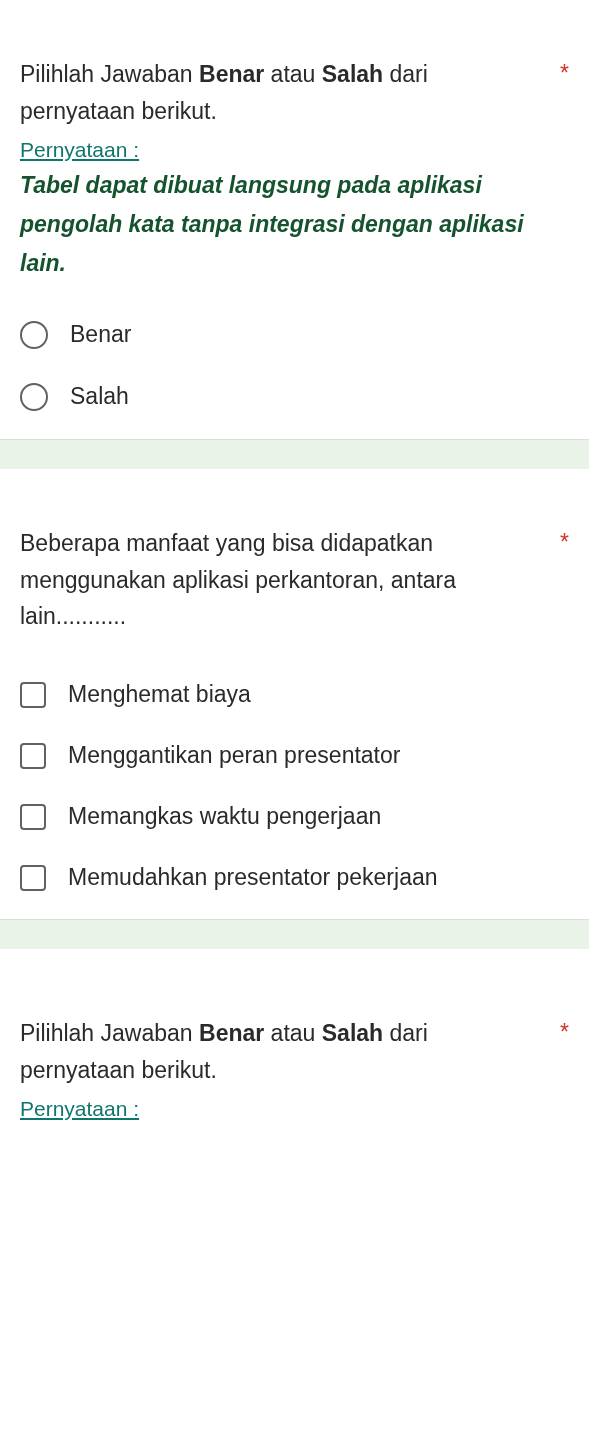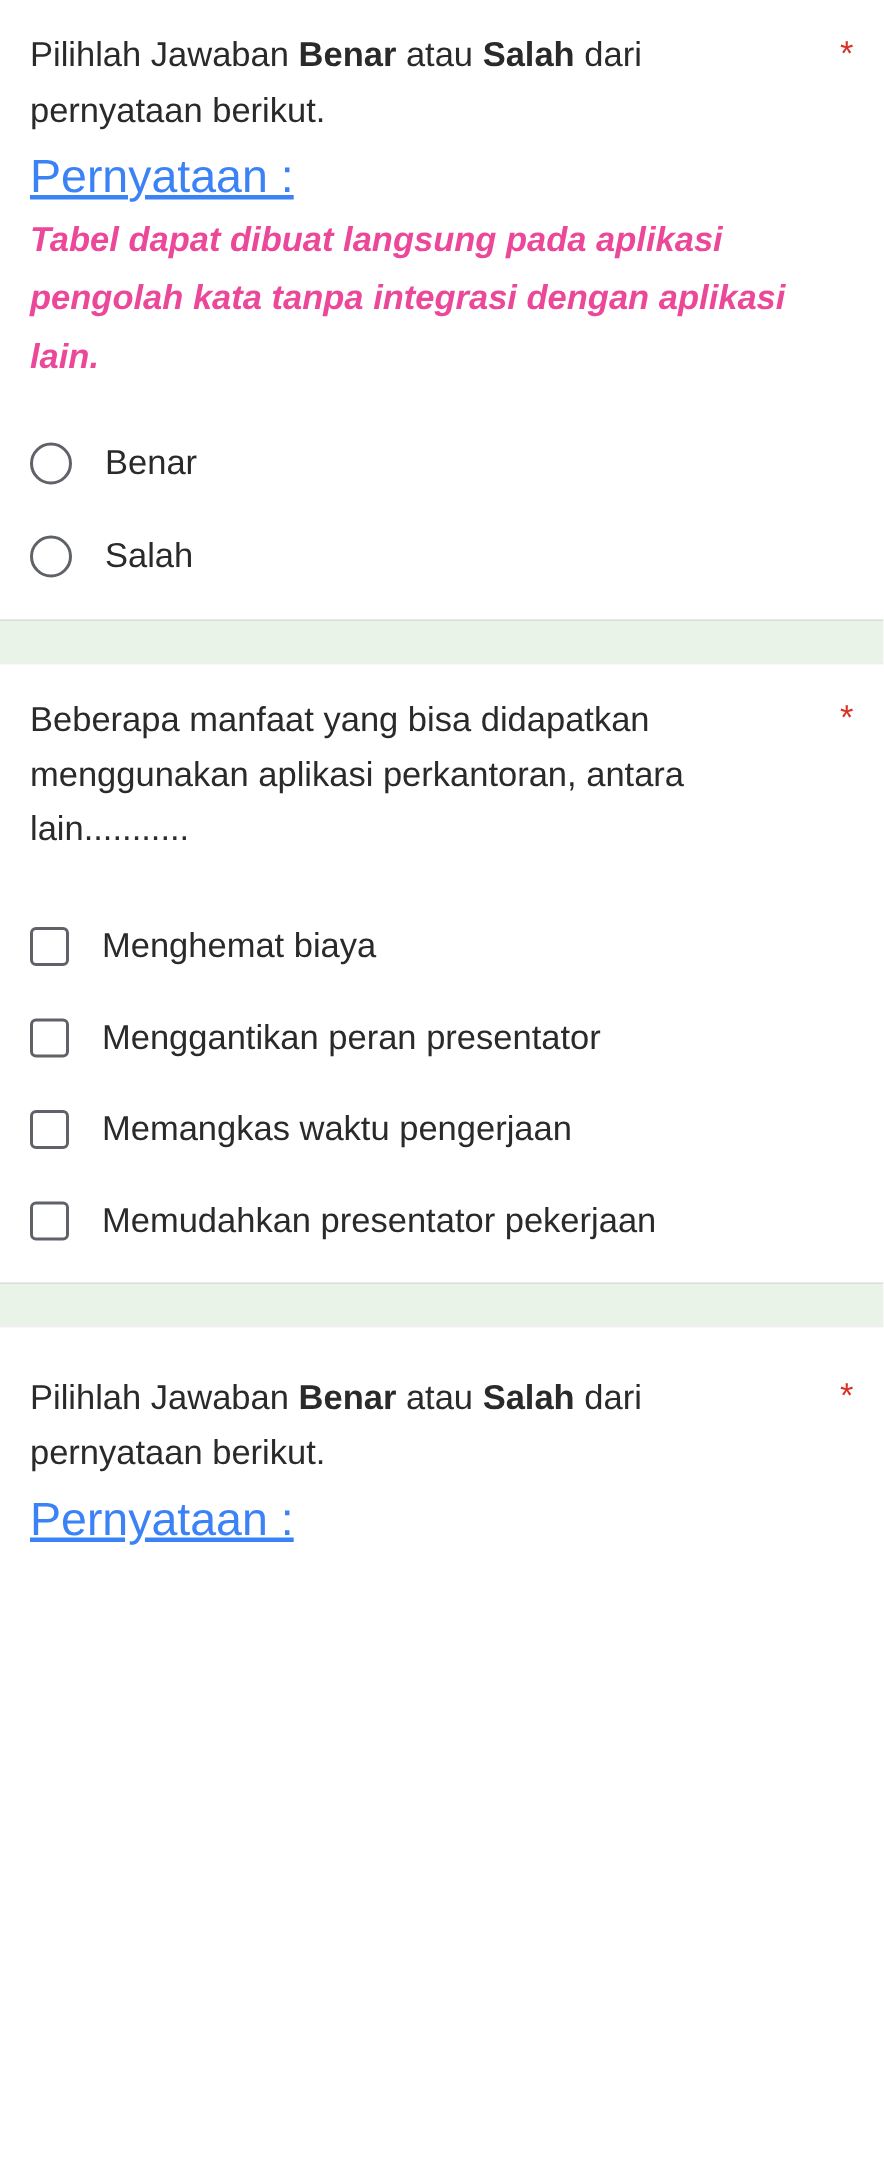--- a/index.html
+++ b/index.html
@@ -26,43 +26,44 @@
     .question-text {
       font-size: 23px;
       line-height: 1.6;
       color: #2a2a2a;
       margin-bottom: 8px;
     }
     .question-header {
       display: flex;
       align-items: flex-start;
       gap: 25px;
+      margin-top: 38px;
     }
     .question-header .qtext {
       flex: 1;
     }
     .required {
       color: #d93025;
       font-size: 23px;
       line-height: 1.5;
       flex-shrink: 0;
     }
     .pernyataan-label {
-      font-size: 31px;
+      font-size: 21px;
       text-decoration: underline;
-      color: #3b82f6;
+      color: #0f766e;
       margin-top: 4px;
       margin-bottom: 4px;
     }
     .statement {
       font-size: 23px;
       font-weight: bold;
       font-style: italic;
       line-height: 1.7;
-      color: #ec4899;
+      color: #14532d;
     }
     .options {
       margin-top: 38px;
     }
     .option-row {
       display: flex;
       align-items: center;
       gap: 22px;
       margin-bottom: 34px;
     }

